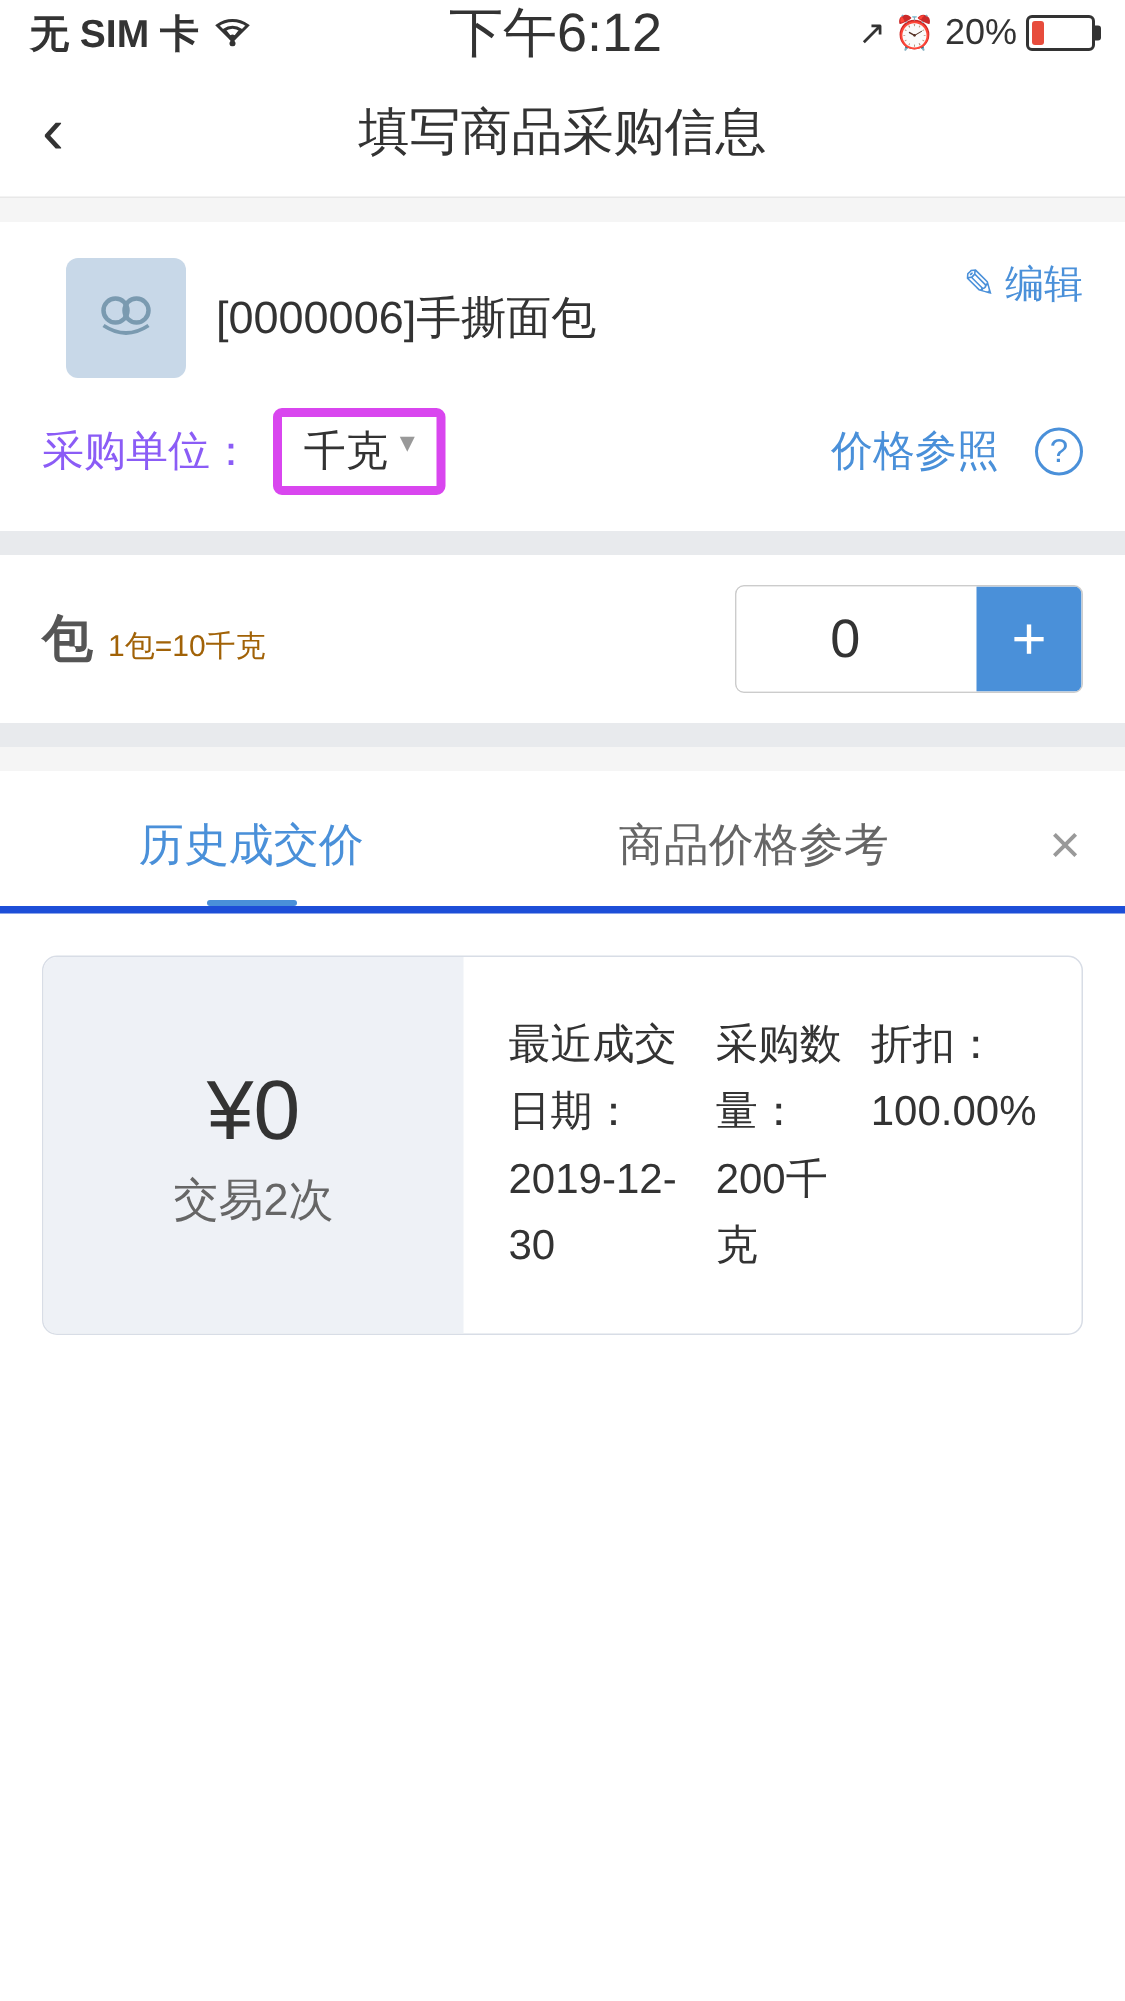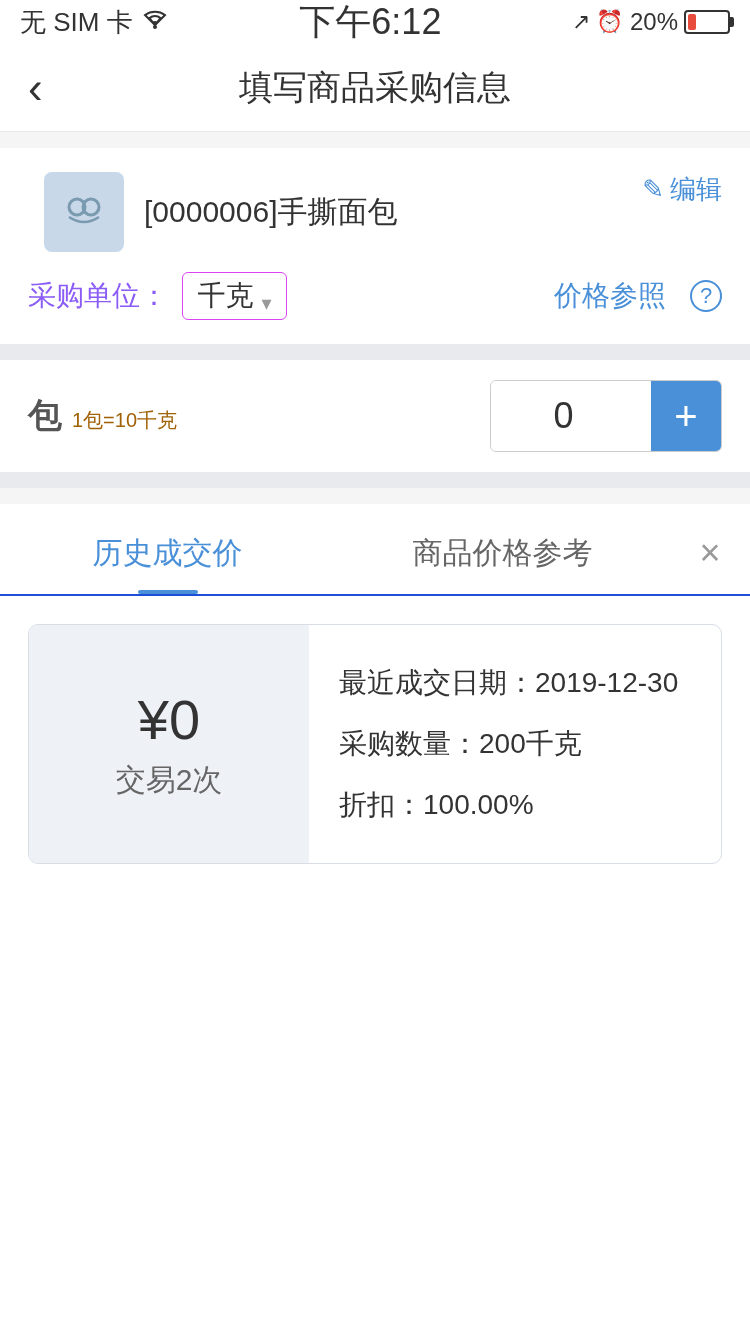--- a/index.html
+++ b/index.html
@@ -19,24 +19,25 @@
       background: #fff;
       display: flex;
       align-items: center;
       justify-content: space-between;
       padding: 0 20px;
       font-size: 28px;
       font-weight: 500;
     }
     .status-left {
       display: flex;
-      align-items: flex-start;
+      align-items: center;
       gap: 8px;
       font-size: 26px;
       color: #333;
+      font-weight: bold;
     }
     .status-center {
       font-size: 36px;
       color: #333;
       font-weight: 500;
     }
     .status-right {
       display: flex;
       align-items: center;
       gap: 6px;
@@ -141,22 +142,22 @@
       display: flex;
       align-items: center;
       justify-content: space-between;
     }
     .unit-label {
       font-size: 28px;
       color: #8b5cf6;
     }
     .unit-select {
       display: inline-flex;
-      align-items: flex-end;
-      border: 1px solid #d946ef;
+      align-items: flex-start;
+      border: 6px solid #d946ef;
       border-radius: 6px;
       padding: 4px 14px;
       font-size: 28px;
       color: #333;
       margin-left: 10px;
       gap: 8px;
       background: #fff;
       cursor: pointer;
     }
     .unit-select .arrow {
@@ -244,21 +245,21 @@
       border: none;
       font-weight: 300;
     }
 
     
     .tabs-row {
       background: #fff;
       margin-top: 16px;
       display: flex;
       align-items: center;
-      border-bottom: 2px solid #1d4ed8;
+      border-bottom: 5px solid #1d4ed8;
       position: relative;
     }
     .tab-item {
       flex: 1;
       text-align: center;
       padding: 28px 0 20px;
       font-size: 30px;
       color: #666;
       cursor: pointer;
       position: relative;
@@ -314,21 +315,20 @@
     }
     .price-trades {
       font-size: 30px;
       color: #666;
       margin-top: 8px;
     }
     .price-card-right {
       flex: 1;
       padding: 36px 30px;
       display: flex;
-      flex-direction: column;
       justify-content: center;
       gap: 16px;
     }
     .price-detail-row {
       font-size: 28px;
       color: #333;
       line-height: 1.6;
     }
 
     

